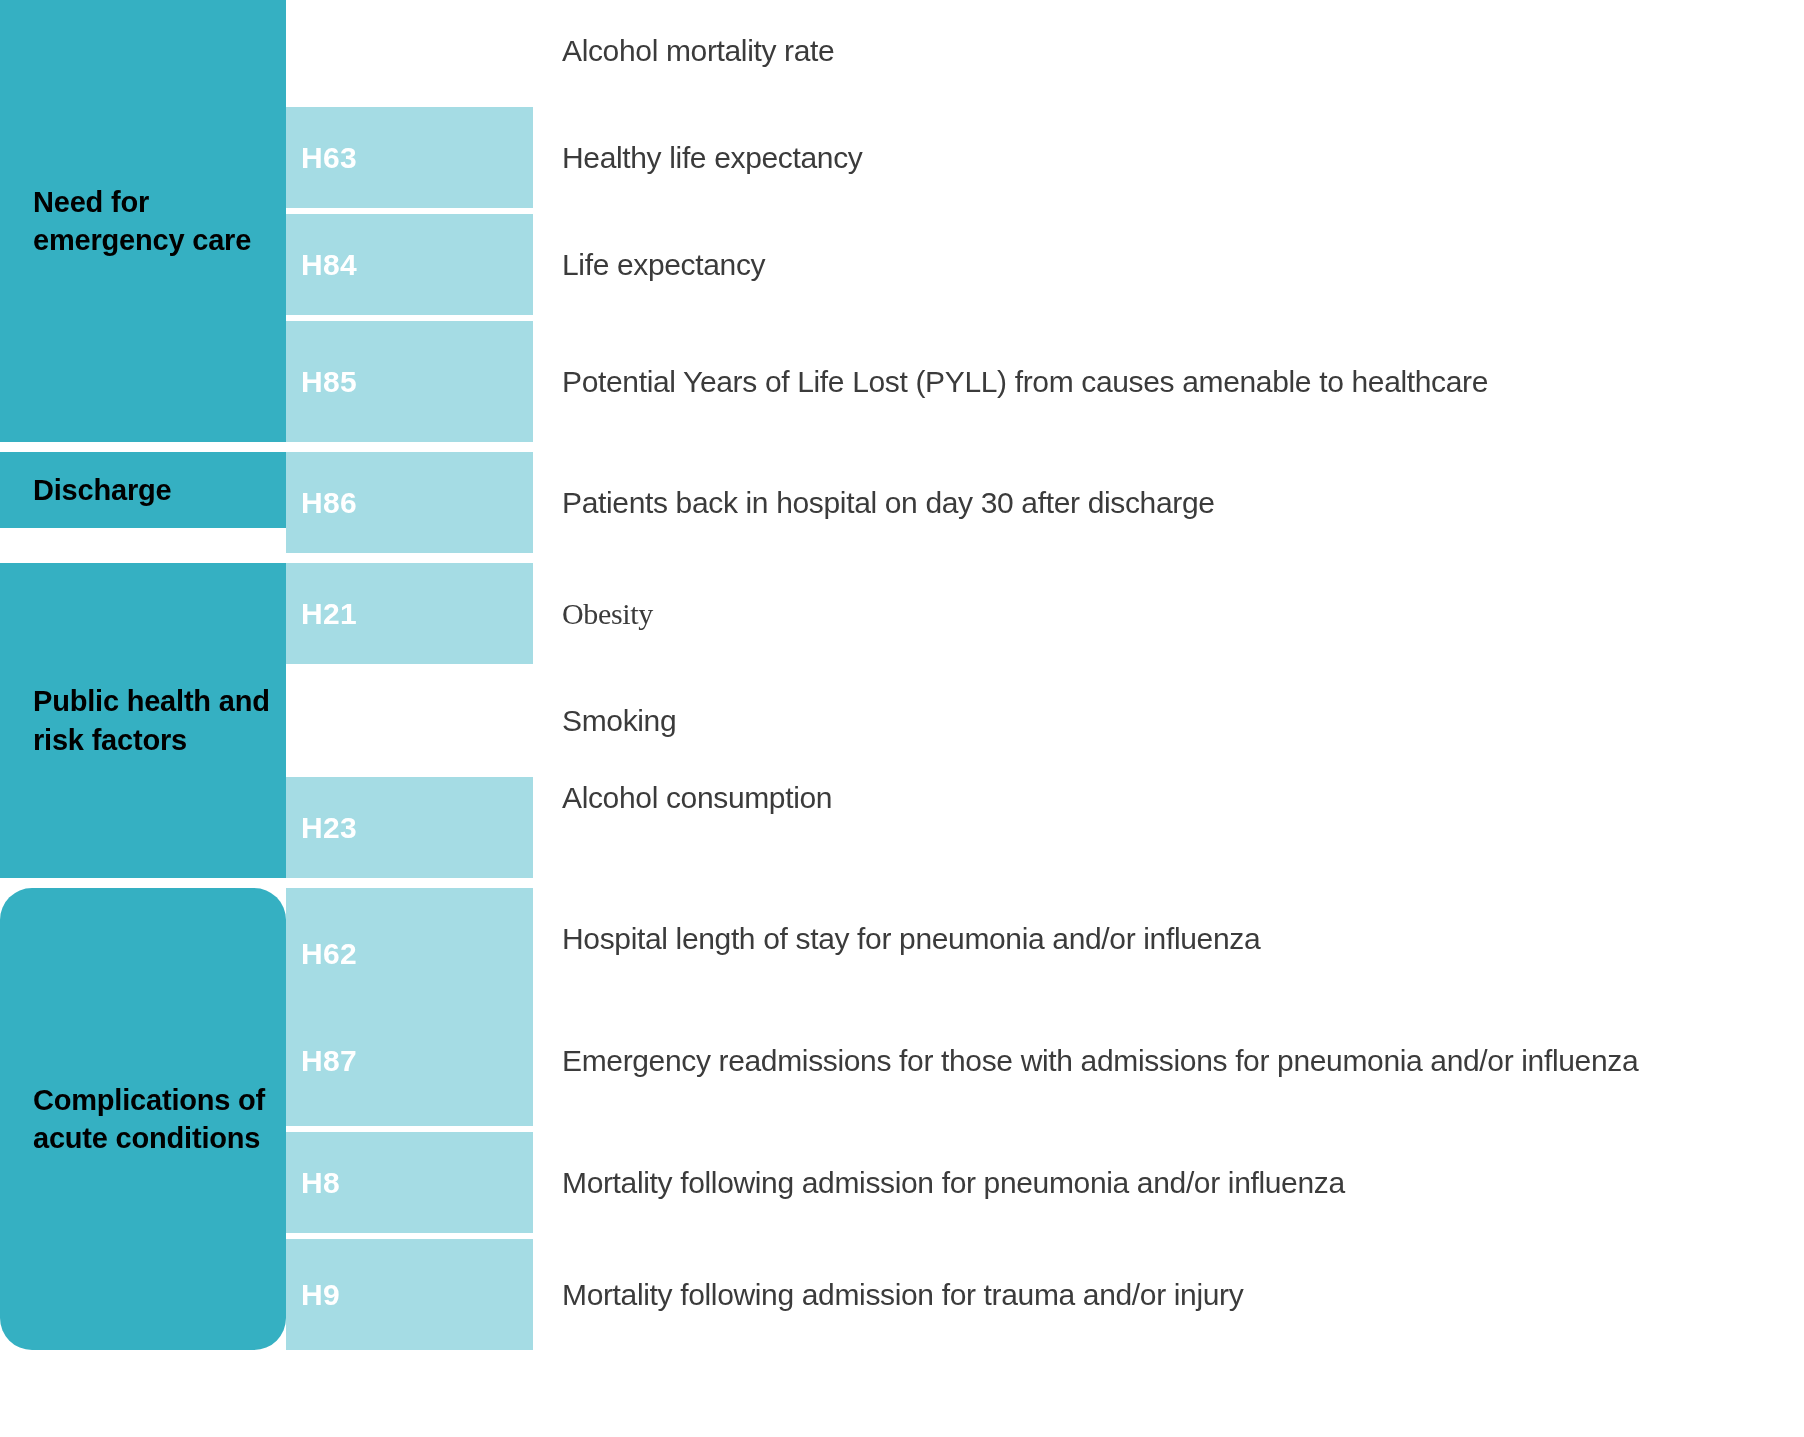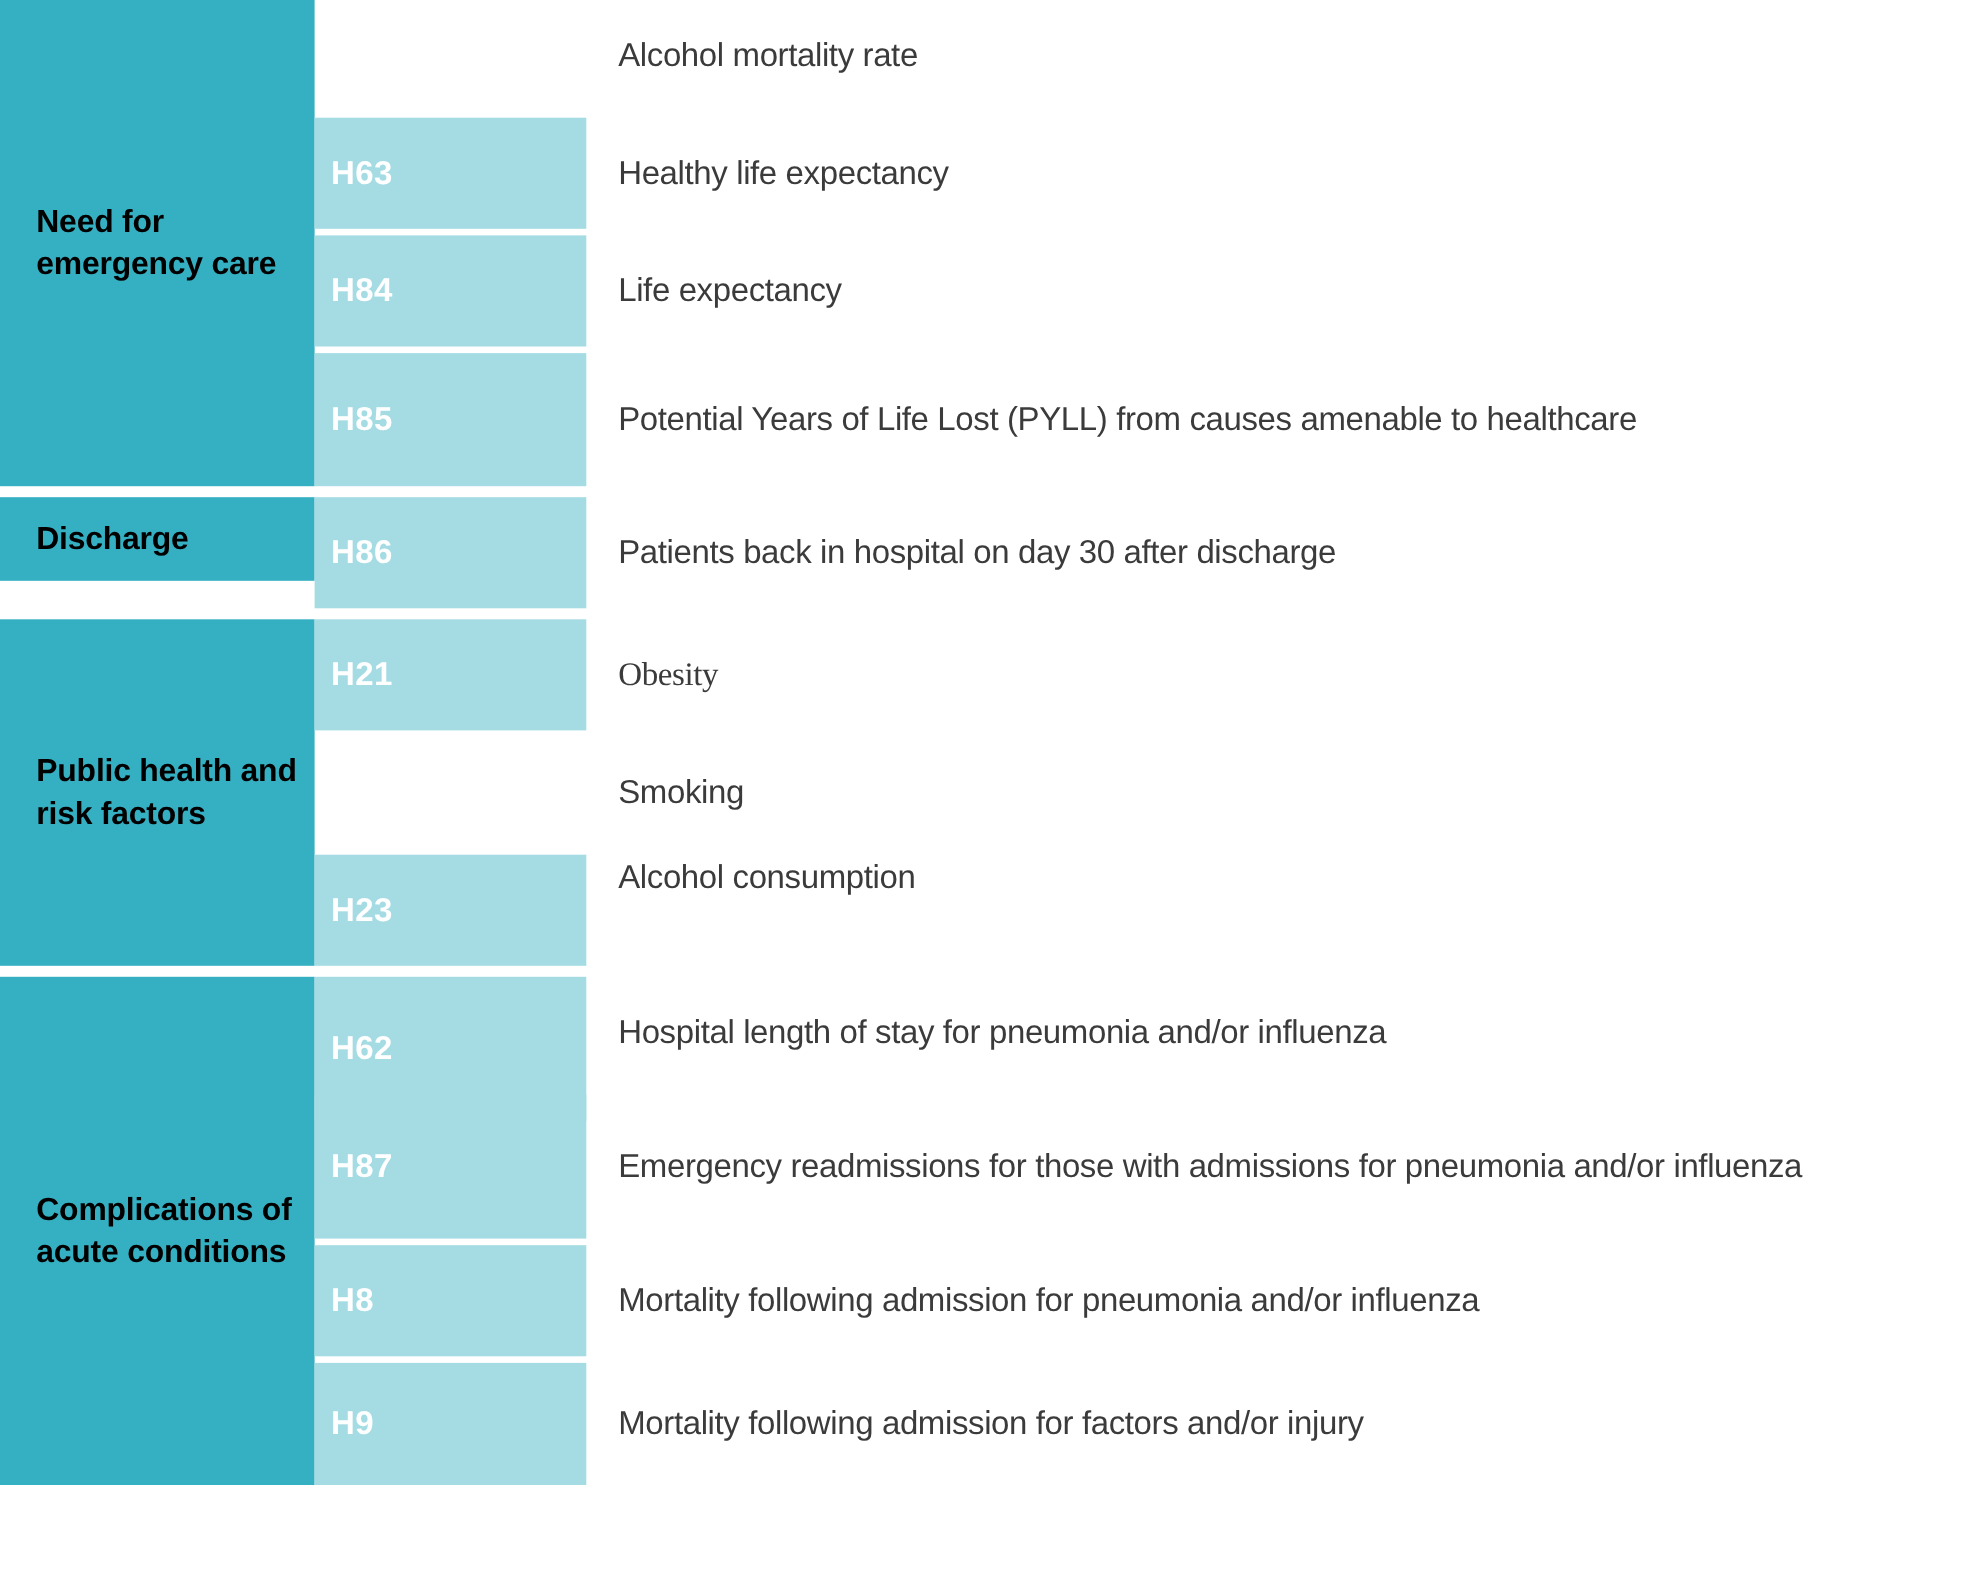--- a/index.html
+++ b/index.html
@@ -128,21 +128,21 @@
     </div>
     <div class="desc-cell" style="top: 670px; height: 101px;">
       <div class="desc-text">Smoking</div>
     </div>
     <div class="code-cell" style="top: 777px; height: 101px;">
       <div class="code-label">H23</div>
     </div>
     <div class="desc-cell" style="top: 747px; height: 101px;">
       <div class="desc-text">Alcohol consumption</div>
     </div>
-    <div class="group-block" style="top: 888px; height: 462px;">
+    <div class="group-block" style="top: 888px; height: 462px; border-radius: 32px;">
       <div class="group-label">Complications of acute conditions</div>
     </div>
     <div class="code-cell" style="top: 888px; height: 131px;">
       <div class="code-label">H62</div>
     </div>
     <div class="desc-cell" style="top: 888px; height: 101px;">
       <div class="desc-text">Hospital length of stay for pneumonia and/or influenza</div>
     </div>
     <div class="code-cell" style="top: 995px; height: 131px;">
       <div class="code-label">H87</div>
@@ -153,15 +153,15 @@
     <div class="code-cell" style="top: 1132px; height: 101px;">
       <div class="code-label">H8</div>
     </div>
     <div class="desc-cell" style="top: 1132px; height: 101px;">
       <div class="desc-text">Mortality following admission for pneumonia and/or influenza</div>
     </div>
     <div class="code-cell" style="top: 1239px; height: 111px;">
       <div class="code-label">H9</div>
     </div>
     <div class="desc-cell" style="top: 1239px; height: 111px;">
-      <div class="desc-text">Mortality following admission for factors and/or injury</div>
+      <div class="desc-text">Mortality following admission for trauma and/or injury</div>
     </div>
   </div>
 
 </body></html>

